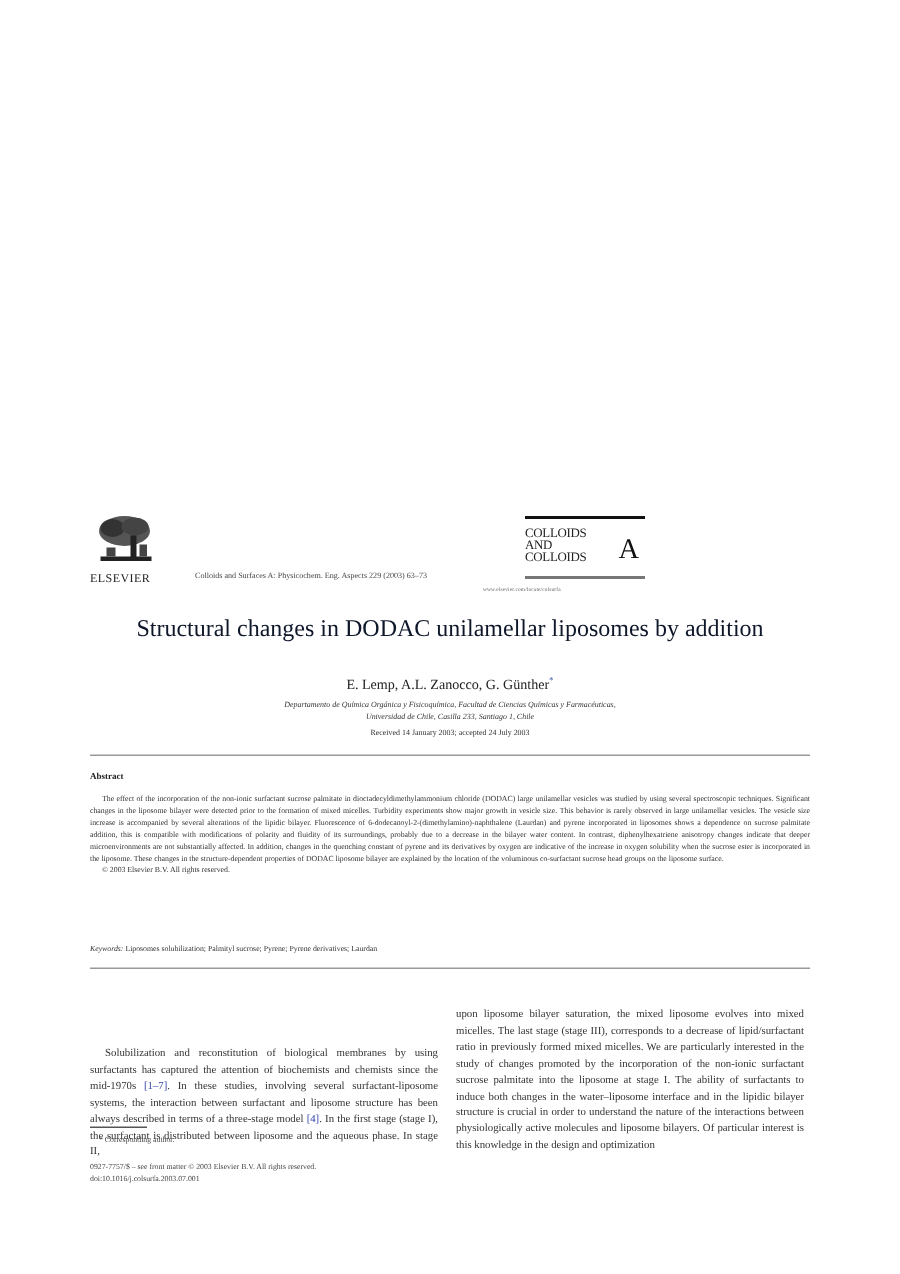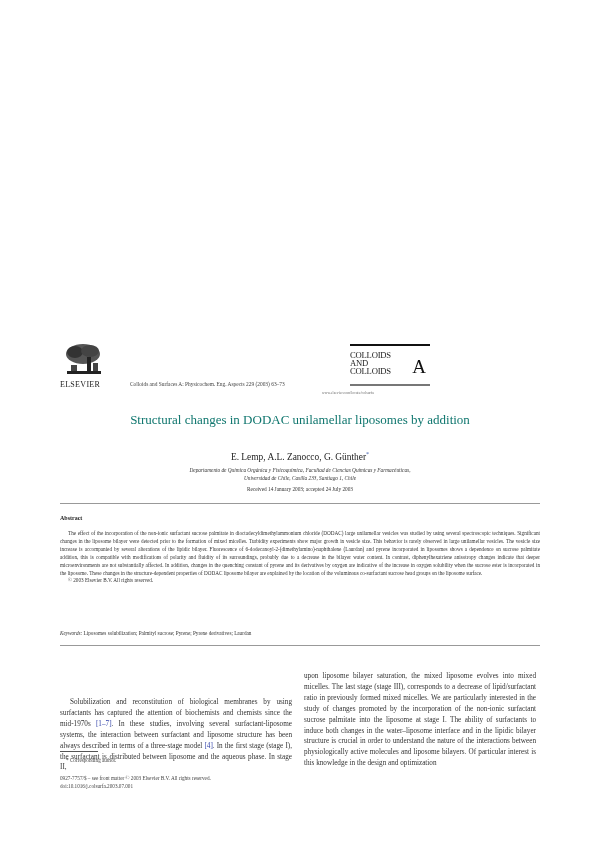--- a/index.html
+++ b/index.html
@@ -13,21 +13,21 @@
   .elsevier-word { font-size: 8px; letter-spacing: 0.3px; line-height: 9px; color: #222; }
   .journal-cite { left: 130px; top: 381px; font-size: 5.4px; color: #444; white-space: nowrap; }
   .journal-box { left: 322px; top: 344px; width: 80px; height: 44px; margin-left: 28px; }
   .journal-box .bar-top { position: absolute; left: 0; top: 0; width: 80px; height: 2px; background: #111; }
   .journal-box .bar-bot { position: absolute; left: 0; top: 40px; width: 80px; height: 2px; background: #777; }
   .journal-box .jtext { position: absolute; left: 0; top: 7px; font-size: 8.6px; line-height: 8px; color: #222; letter-spacing: -0.2px; }
   .journal-box .jletter { position: absolute; right: 4px; top: 12px; font-size: 19px; color: #111; }
   .journal-url { left: 322px; top: 391px; font-size: 3.6px; color: #666; white-space: nowrap; letter-spacing: 0.1px; }
 
   
-  .title { left: 60px; top: 411px; width: 480px; text-align: center; font-size: 13px; line-height: 17px; color: #0f766e; }
+  .title { left: 60px; top: 411px; width: 480px; text-align: center; font-size: 16px; line-height: 17px; color: #0f172a; }
   .authors { left: 60px; top: 451px; width: 480px; text-align: center; font-size: 9.4px; color: #222; }
   .authors sup { color: #3355aa; font-size: 6px; }
   .affil { left: 60px; top: 466px; width: 480px; text-align: center; font-size: 5.3px; font-style: italic; line-height: 8px; color: #333; }
   .received { left: 60px; top: 486px; width: 480px; text-align: center; font-size: 5.3px; color: #333; }
 
   .rule { left: 60px; width: 480px; height: 1px; background: #999; }
 
   
   .abstract-head { left: 60px; top: 515px; font-size: 6px; font-weight: bold; color: #222; }
   .abstract-body { left: 60px; top: 530px; width: 480px; font-size: 5.2px; line-height: 7.9px; color: #333; text-align: justify; }

